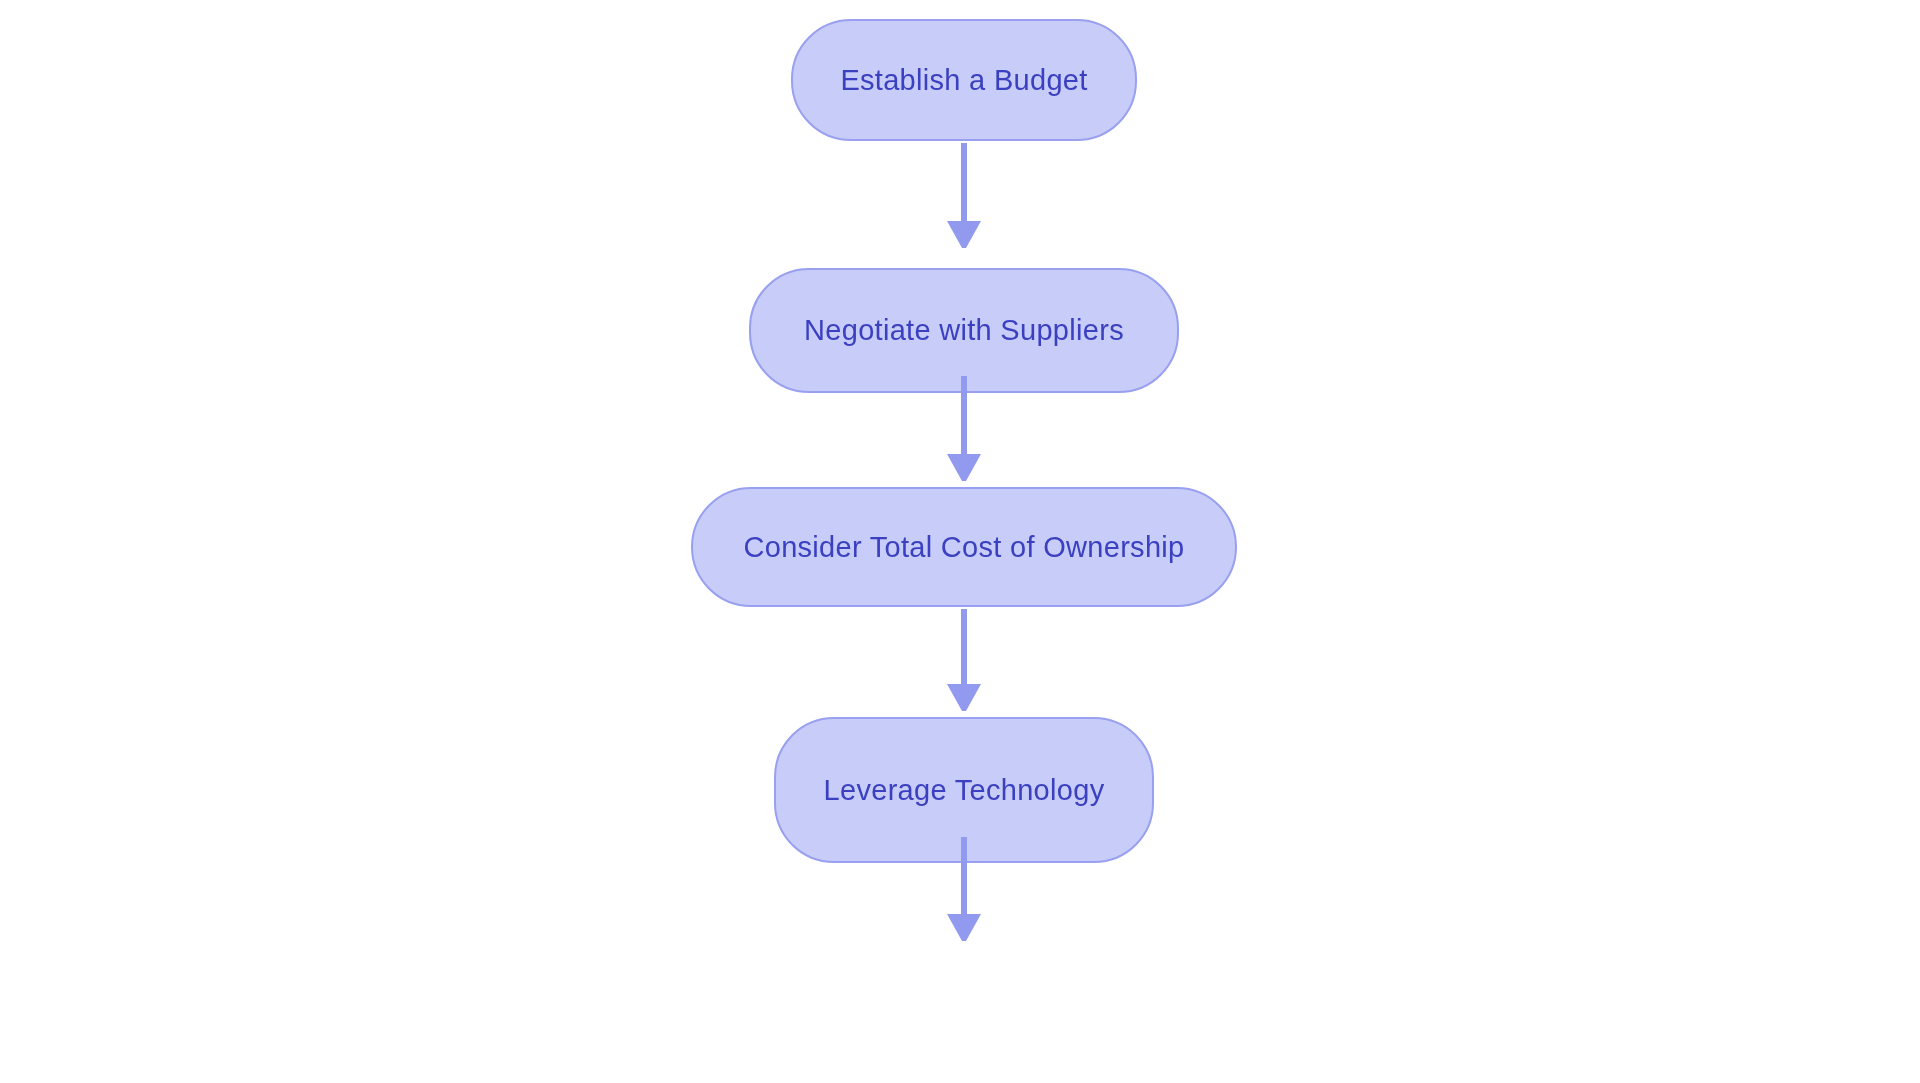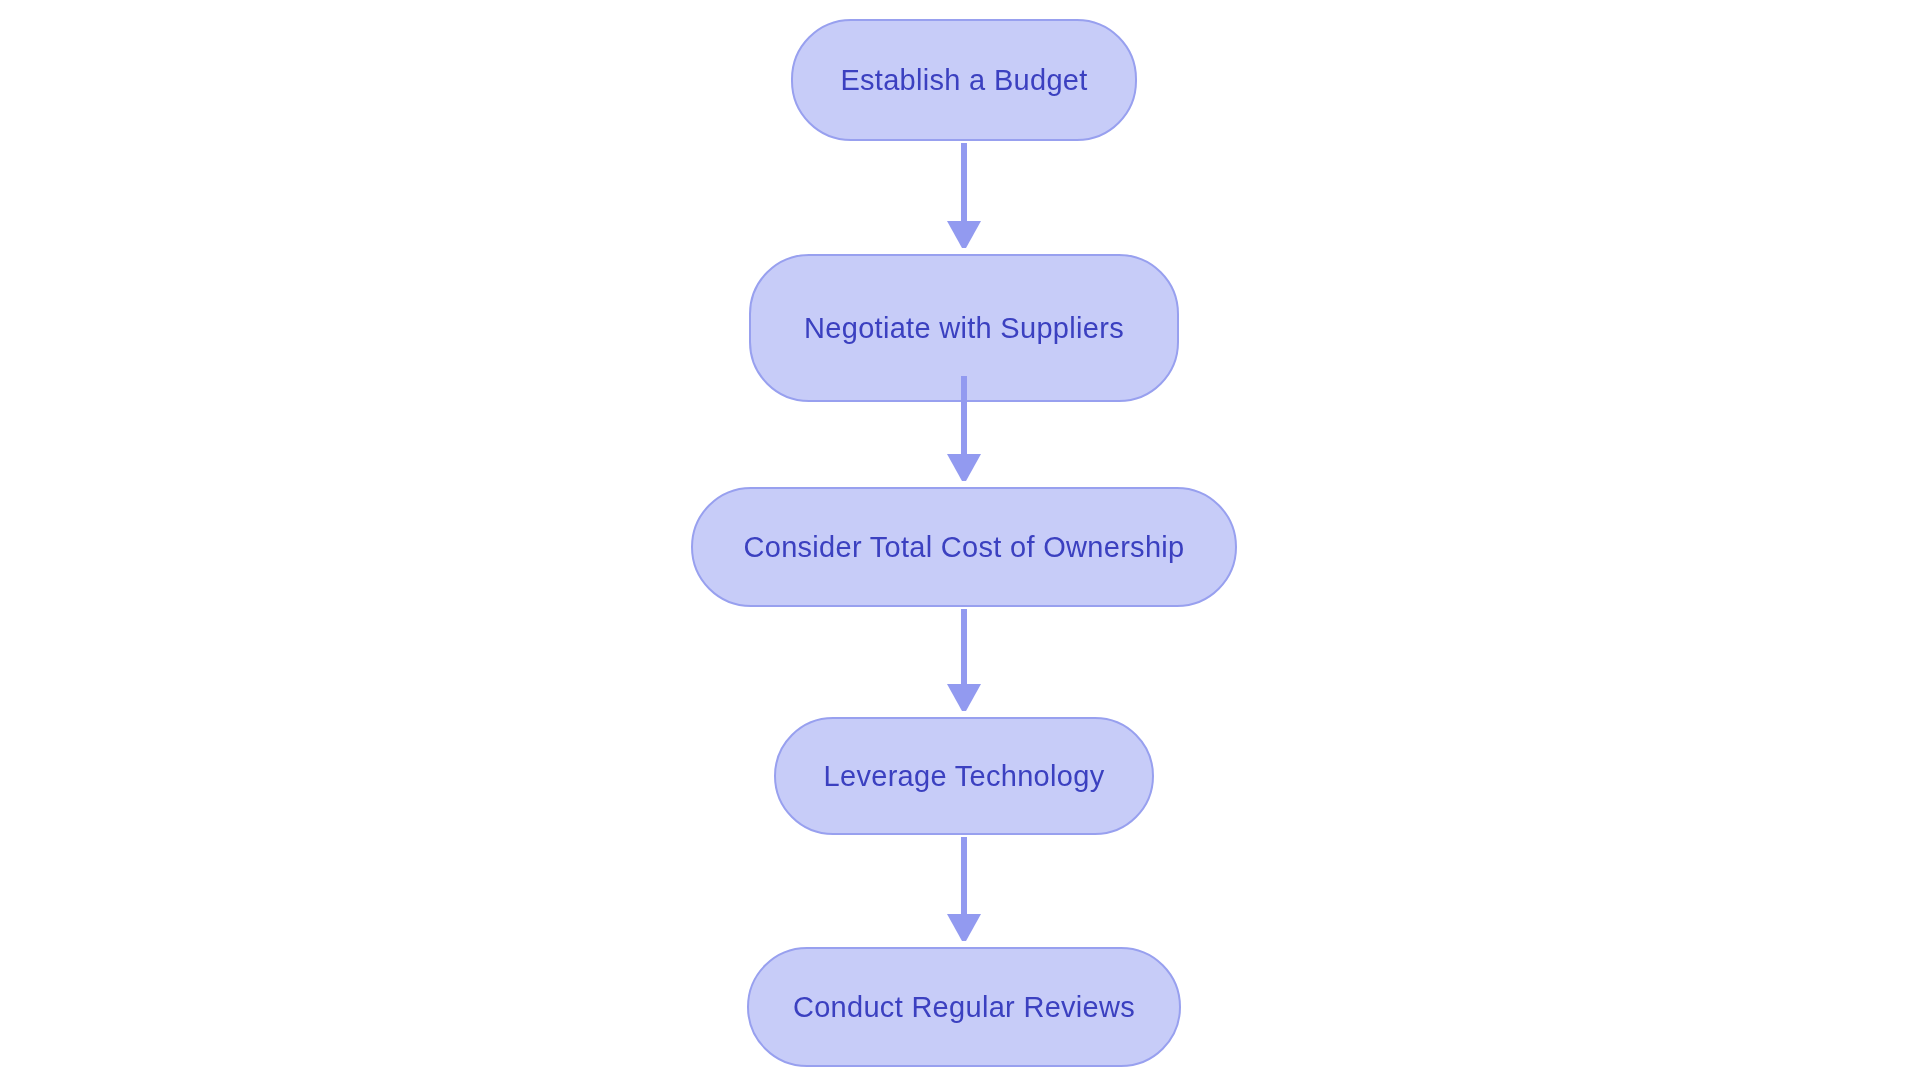--- a/index.html
+++ b/index.html
@@ -29,23 +29,23 @@
     background: var(--node-fill);
     border: 2px solid var(--node-border);
     border-radius: 60px;
     color: var(--text);
     font-size: 29px;
     letter-spacing: 0.3px;
     white-space: nowrap;
     text-align: center;
   }
   .node-1 { left: 787px; top:  15px; width: 346px; height: 122px; }
-  .node-2 { left: 745px; top: 250px; width: 430px; height: 148px; }
+  .node-2 { left: 745px; top: 264px; width: 430px; height: 125px; }
   .node-3 { left: 687px; top: 483px; width: 546px; height: 120px; text-align: right; }
-  .node-4 { left: 770px; top: 713px; width: 380px; height: 118px; }
+  .node-4 { left: 770px; top: 713px; width: 380px; height: 146px; }
   .node-5 { left: 743px; top: 943px; width: 434px; height: 120px; }
 
   .arrow {
     position: absolute;
     left: 945px;           
     width: 30px;
     display: flex;
     flex-direction: column;
     align-items: center;
   }
@@ -100,17 +100,14 @@
 
   <div class="node node-4">
     <span>Leverage Technology</span>
   </div>
 
   <div class="arrow arrow-4">
     <div class="stem"></div>
     <div class="head"></div>
   </div>
 
-  <div class="node node-5">
-    <span>Conduct Regular Reviews</span>
-  </div>
 
 </div>
 
 </body></html>

